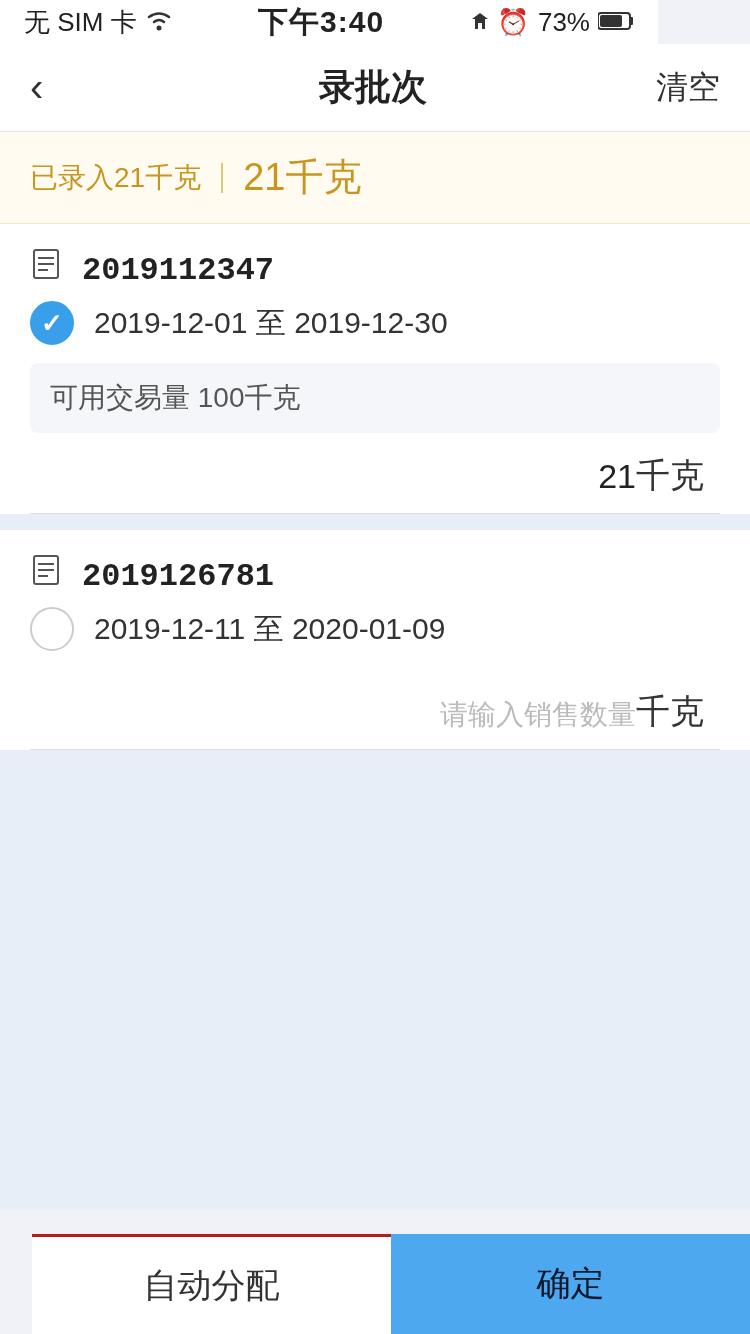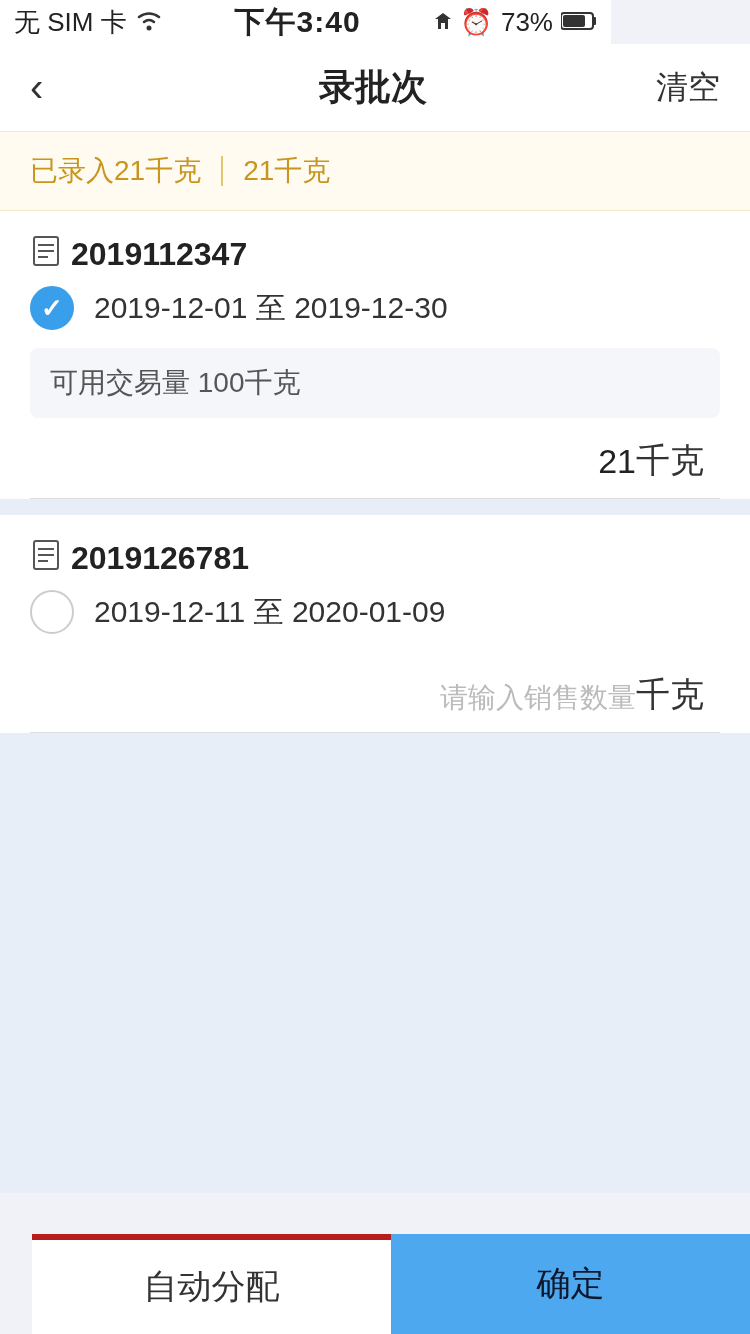--- a/index.html
+++ b/index.html
@@ -8,27 +8,27 @@
       width: 750px;
       min-height: 1334px;
       font-family: -apple-system, "PingFang SC", "Helvetica Neue", Arial, sans-serif;
       background: #f0f2f7;
       font-size: 32px;
       color: #222;
     }
 
     
     .status-bar {
-      width: 611px;
+      width: 658px;
       height: 44px;
       background: #fff;
       display: flex;
       align-items: center;
       justify-content: space-between;
-      padding: 0 14px;
+      padding: 0 24px;
       font-size: 26px;
       font-weight: 500;
     }
     .status-left {
       display: flex;
       align-items: center;
       gap: 8px;
     }
     .status-center {
       font-size: 30px;
@@ -83,37 +83,38 @@
     .info-label {
       font-size: 28px;
       color: #c8961e;
     }
     .info-divider {
       width: 2px;
       height: 30px;
       background: #e0c870;
     }
     .info-value {
-      font-size: 28px;
+      font-size: 38px;
       color: #c8961e;
     }
 
     
     .batch-item {
       background: #fff;
       margin-bottom: 0;
     }
     .batch-item-inner {
       padding: 24px 30px 0 30px;
     }
     .batch-id-row {
       display: flex;
-      align-items: center;
-      gap: 9px;
+      align-items: flex-end;
+      gap: 20px;
       margin-bottom: 12px;
+      font-family: Liberation Mono, monospace;
     }
     .batch-icon {
       font-size: 30px;
       color: #555;
     }
     .batch-id {
       font-size: 32px;
       font-weight: 600;
       color: #222;
     }
@@ -203,21 +204,21 @@
       height: 100px;
       display: flex;
     }
     .btn-auto {
       flex: 1;
       background: #fff;
       border: none;
       font-size: 34px;
       color: #333;
       cursor: pointer;
-      border-top: 6px solid #b91c1c;
+      border-top: 3px solid #b91c1c;
       margin-left: 32px;
     }
     .btn-confirm {
       flex: 1;
       background: #4da8f0;
       border: none;
       font-size: 34px;
       color: #0f172a;
       cursor: pointer;
     }

